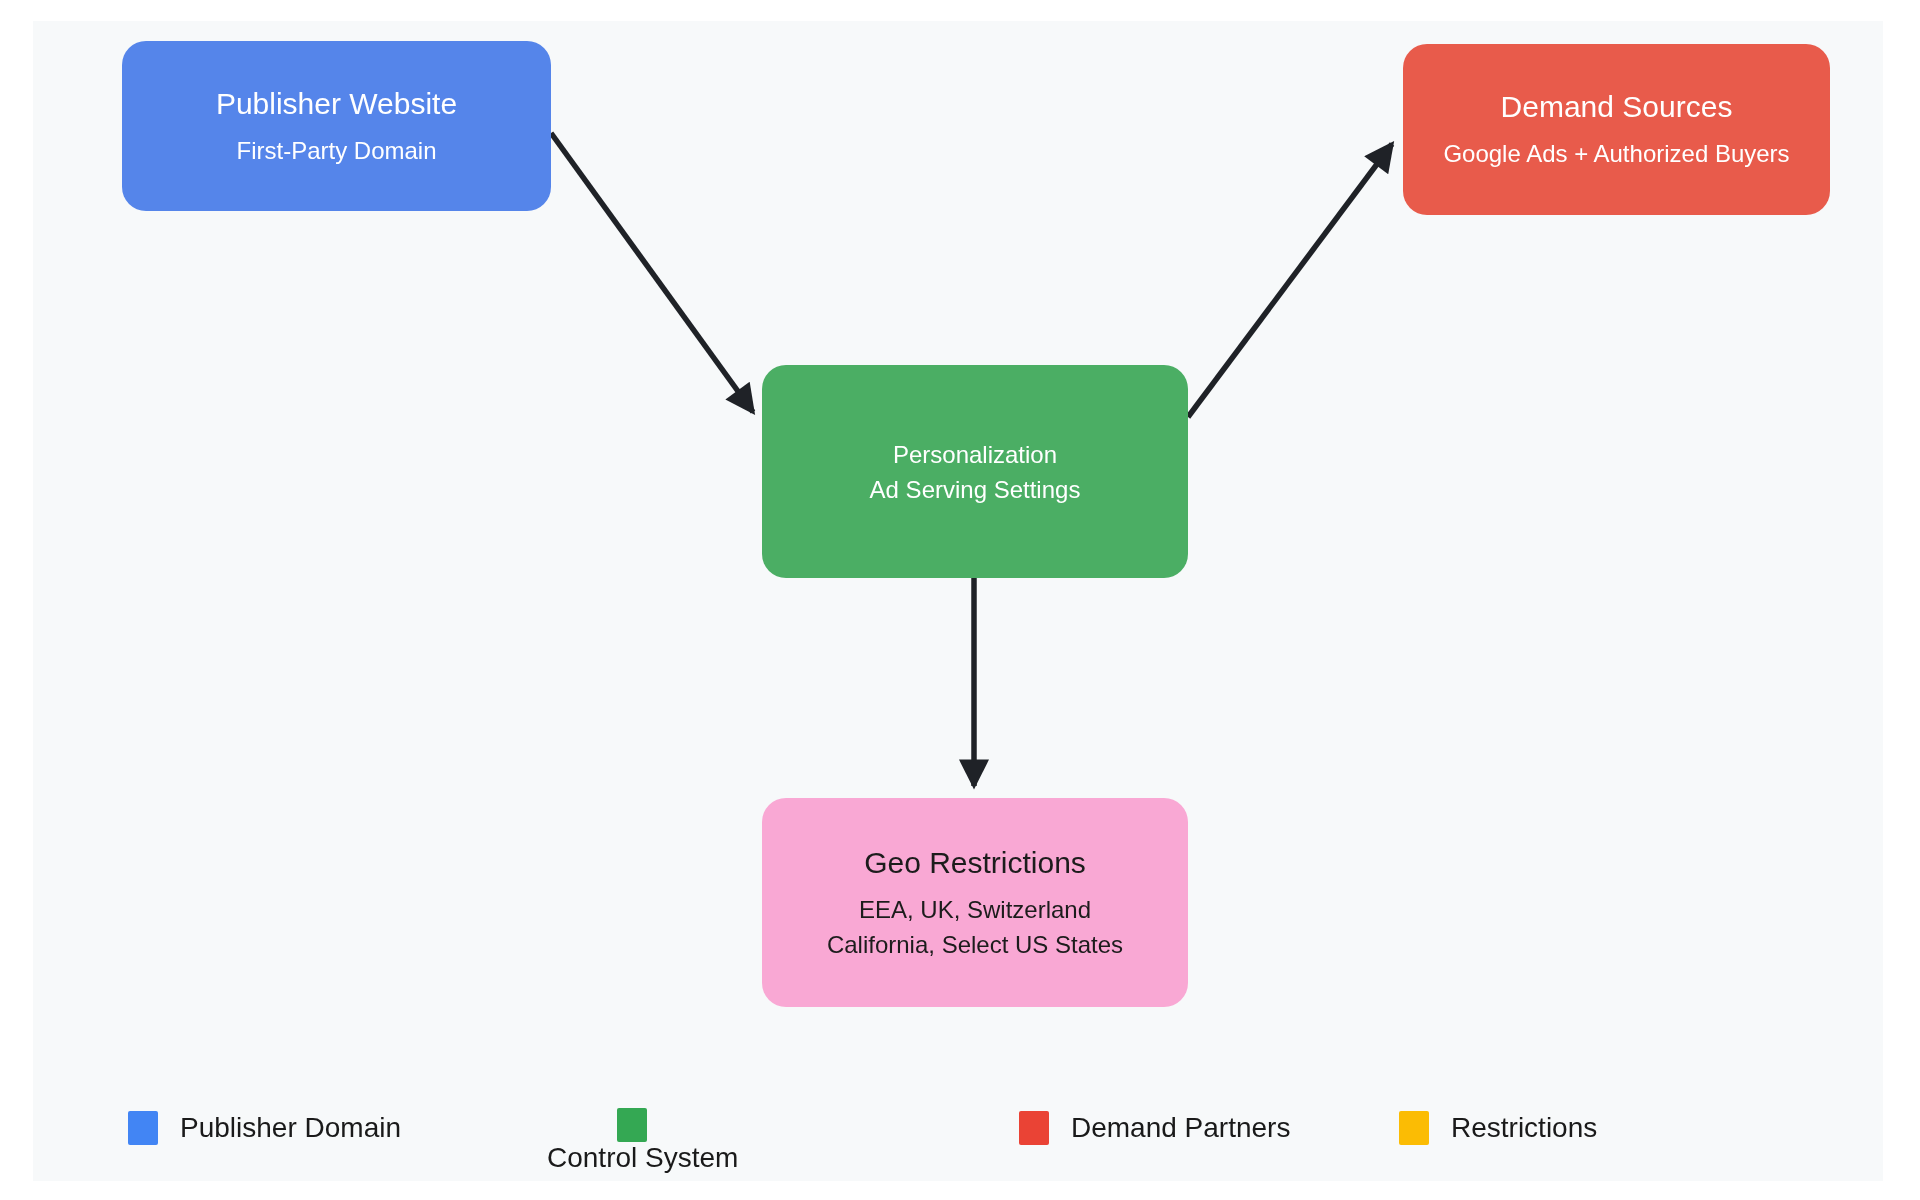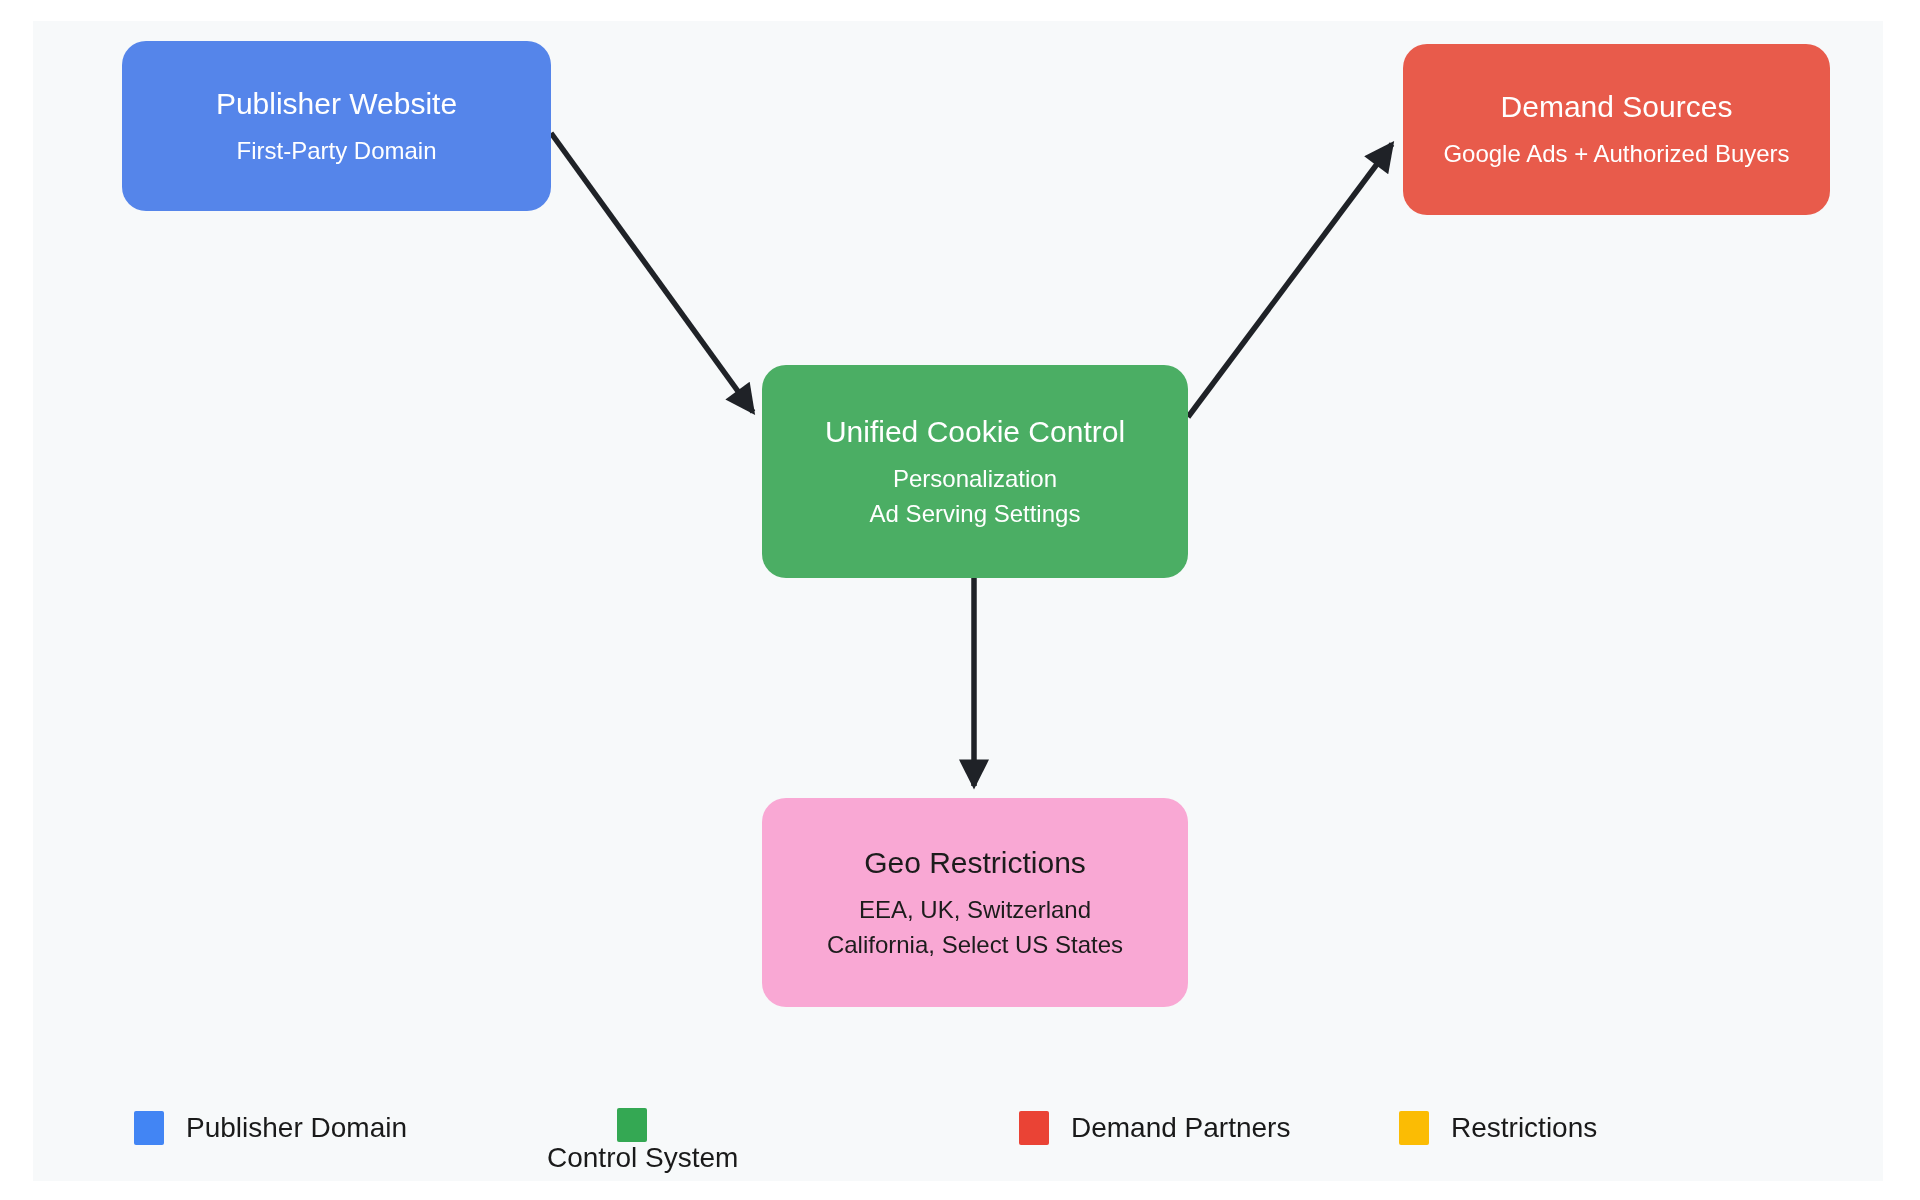--- a/index.html
+++ b/index.html
@@ -74,21 +74,21 @@
     width: 1920px;
     height: 44px;
   }
   .legend-item {
     position: absolute;
     top: 0;
     display: flex;
     align-items: center;
     height: 40px;
   }
-  .legend-item-0 { left: 134px; }
+  .legend-item-0 { left: 128px; }
   .legend-item-1 { left: 547px; flex-direction: column; }
   .legend-item-2 { left: 972px; padding-left: 47px; }
   .legend-item-3 { left: 1399px; }
   .legend-swatch {
     width: 30px;
     height: 34px;
     border-radius: 2px;
     margin-right: 22px;
     flex: 0 0 auto;
   }
@@ -119,21 +119,20 @@
     <div class="node-title">Publisher Website</div>
     <div class="node-line">First-Party Domain</div>
   </div>
 
   <div class="node node-demand" style="background: rgb(232, 91, 75); color: rgb(255, 255, 255);">
     <div class="node-title">Demand Sources</div>
     <div class="node-line">Google Ads + Authorized Buyers</div>
   </div>
 
   <div class="node node-control" style="background: rgb(75, 174, 100); color: rgb(255, 255, 255);">
-    <div class="node-title">Unified Cookie Control</div>
     <div class="node-line">Personalization</div>
     <div class="node-line">Ad Serving Settings</div>
   </div>
 
   <div class="node node-geo" style="background: #f9a8d4; color: rgb(28, 28, 28);">
     <div class="node-title">Geo Restrictions</div>
     <div class="node-line">EEA, UK, Switzerland</div>
     <div class="node-line">California, Select US States</div>
   </div>
 

